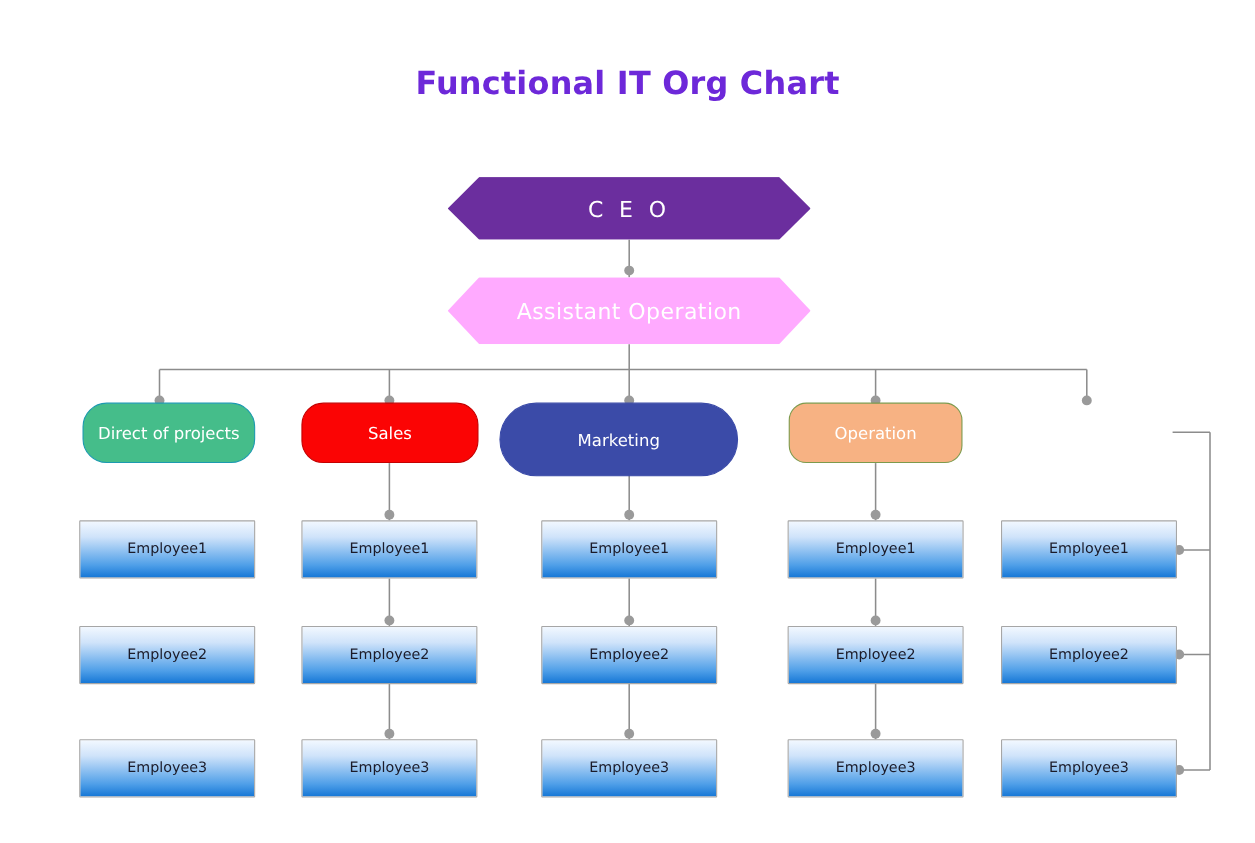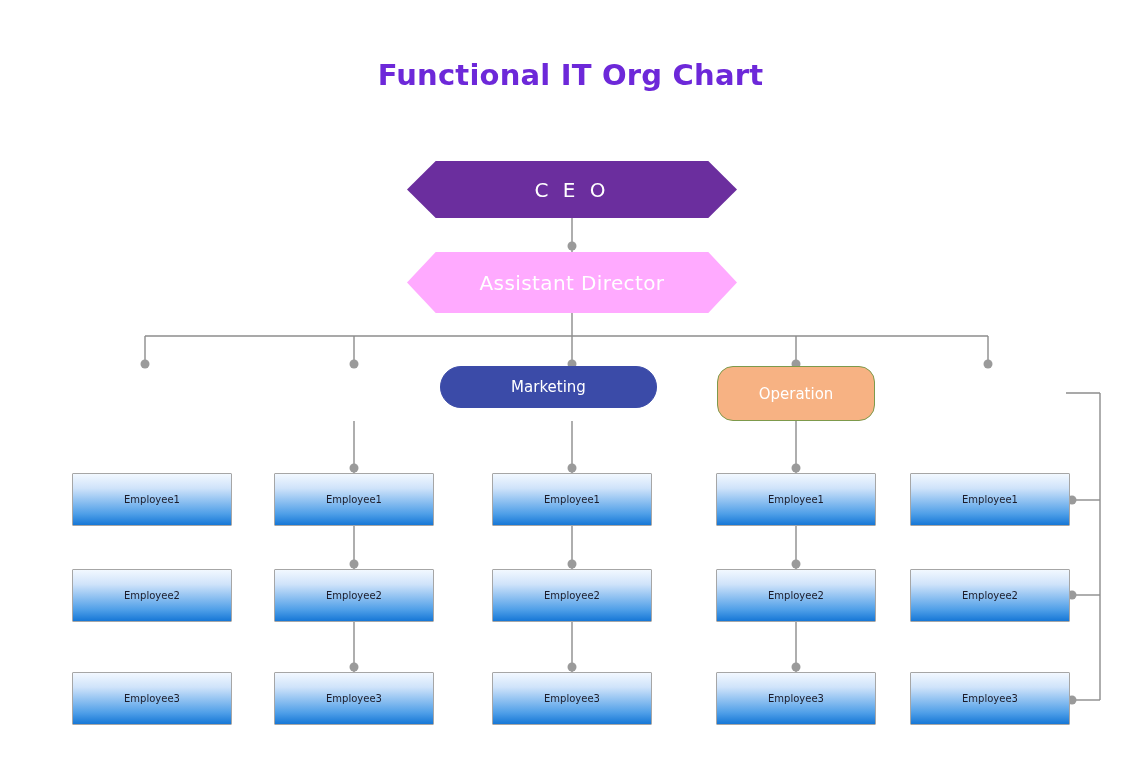--- a/index.html
+++ b/index.html
@@ -113,21 +113,21 @@
     background: #0872b8;
     border: 2px solid #d9c189;
     border-radius: 24px;
   }
 
   
   .emp {
     background: linear-gradient(to bottom, #f2f8ff 0%, #cfe3fa 28%, #4f9fe8 78%, #1677d6 100%);
     border: 1px solid #a6a6a6;
     color: #1b1b29;
-    font-size: 10px;
+    font-size: 13px;
     border-radius: 1px;
   }
 </style>
 </head>
 <body>
 
 <div id="canvas">
 
   <div class="chart-title">Functional IT Org Chart</div>
 
@@ -184,26 +184,32 @@
     <circle class="conn-dot" cx="1072" cy="595" r="4.5"></circle>
     <line class="conn-line" x1="1100" y1="700" x2="1070" y2="700"></line>
     <circle class="conn-dot" cx="1072" cy="700" r="4.5"></circle>
   </svg>
 
   <div class="node hex hex-ceo" style="left:407px; top:161px; width:330px; height:57px;">
     <span>C E O</span>
   </div>
 
   <div class="node hex hex-asst" style="left:407px; top:252px; width:330px; height:61px;">
-    <span>Assistant Director</span>
-  </div>
-
-
-
-  <div class="node dept dept-blue" style="left:440px; top:366px; width:217px; height:42px;">
+    <span>Assistant Operation</span>
+  </div>
+
+  <div class="node dept dept-green" style="left:75px; top:366px; width:157px; height:55px;">
+    <span>Direct of projects</span>
+  </div>
+
+  <div class="node dept dept-red" style="left:274px; top:366px; width:161px; height:55px;">
+    <span>Sales</span>
+  </div>
+
+  <div class="node dept dept-blue" style="left:454px; top:366px; width:217px; height:67px;">
     <span>Marketing</span>
   </div>
 
   <div class="node dept dept-orange" style="left:717px; top:366px; width:158px; height:55px;text-align:center;">
     <span>Operation</span>
   </div>
 
 
   <div class="node emp" style="left:72px; top:473px; width:160px; height:53px;">
     <span>Employee1</span>

